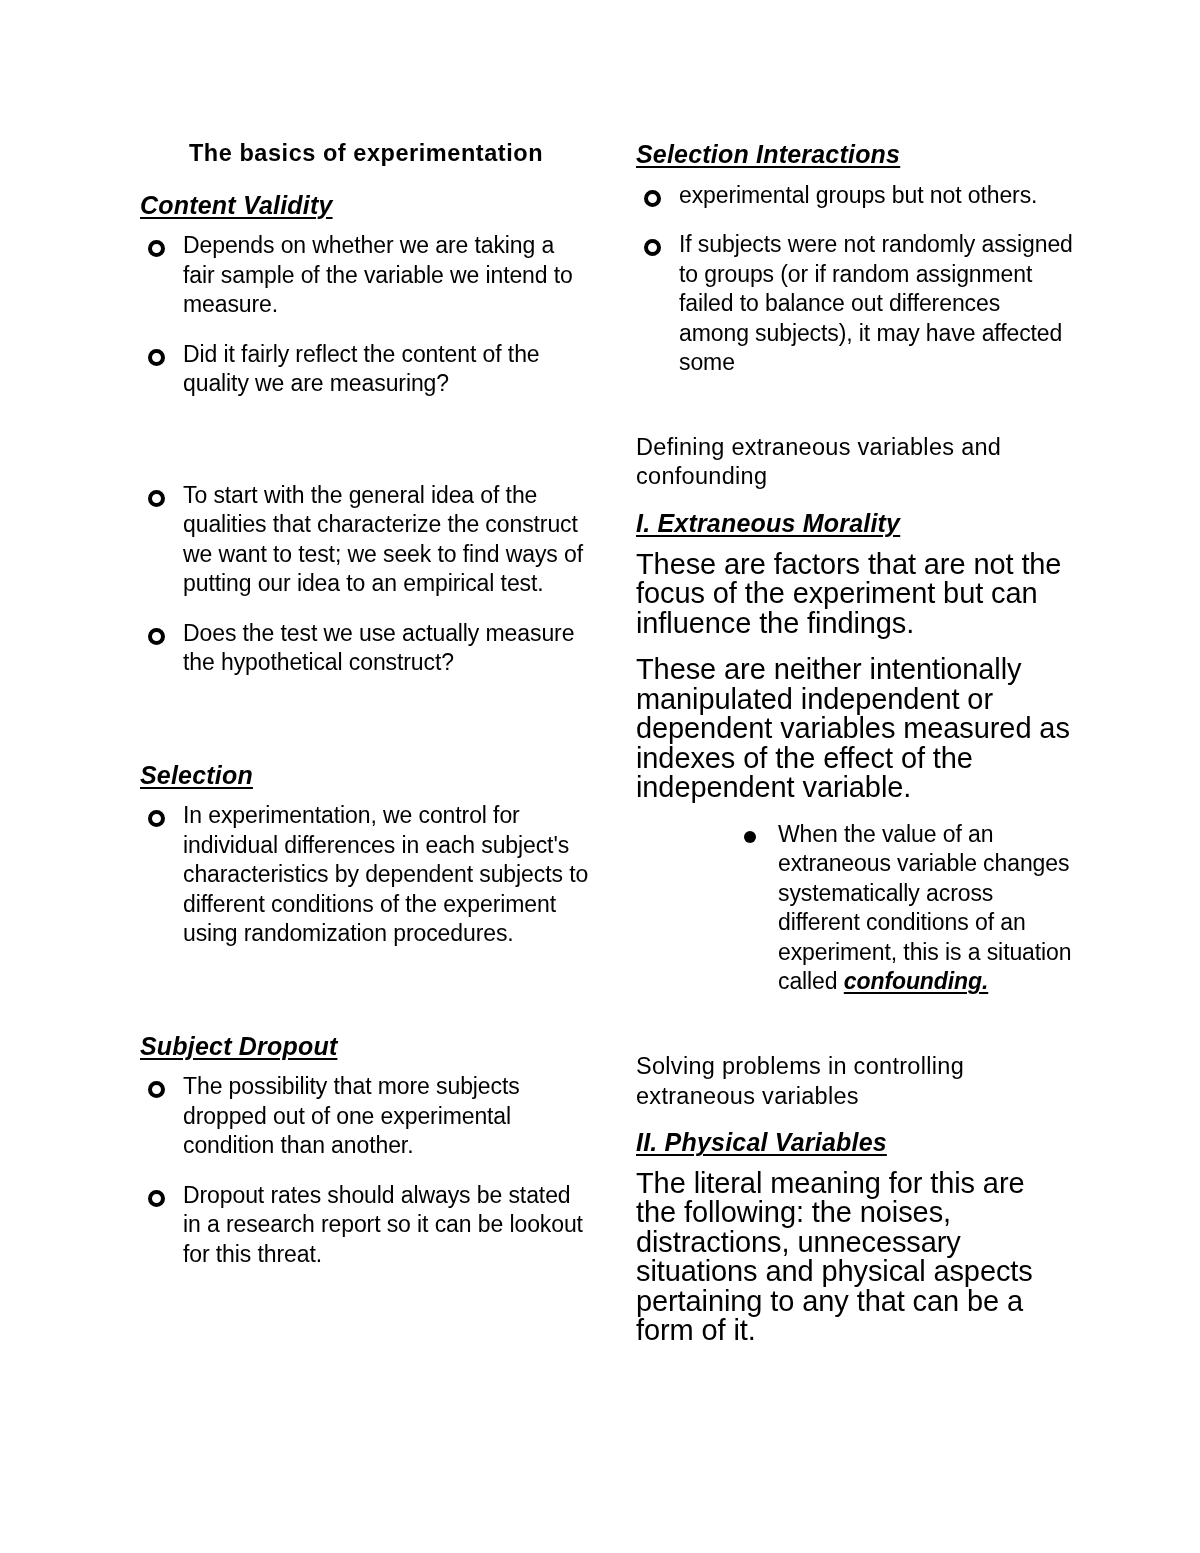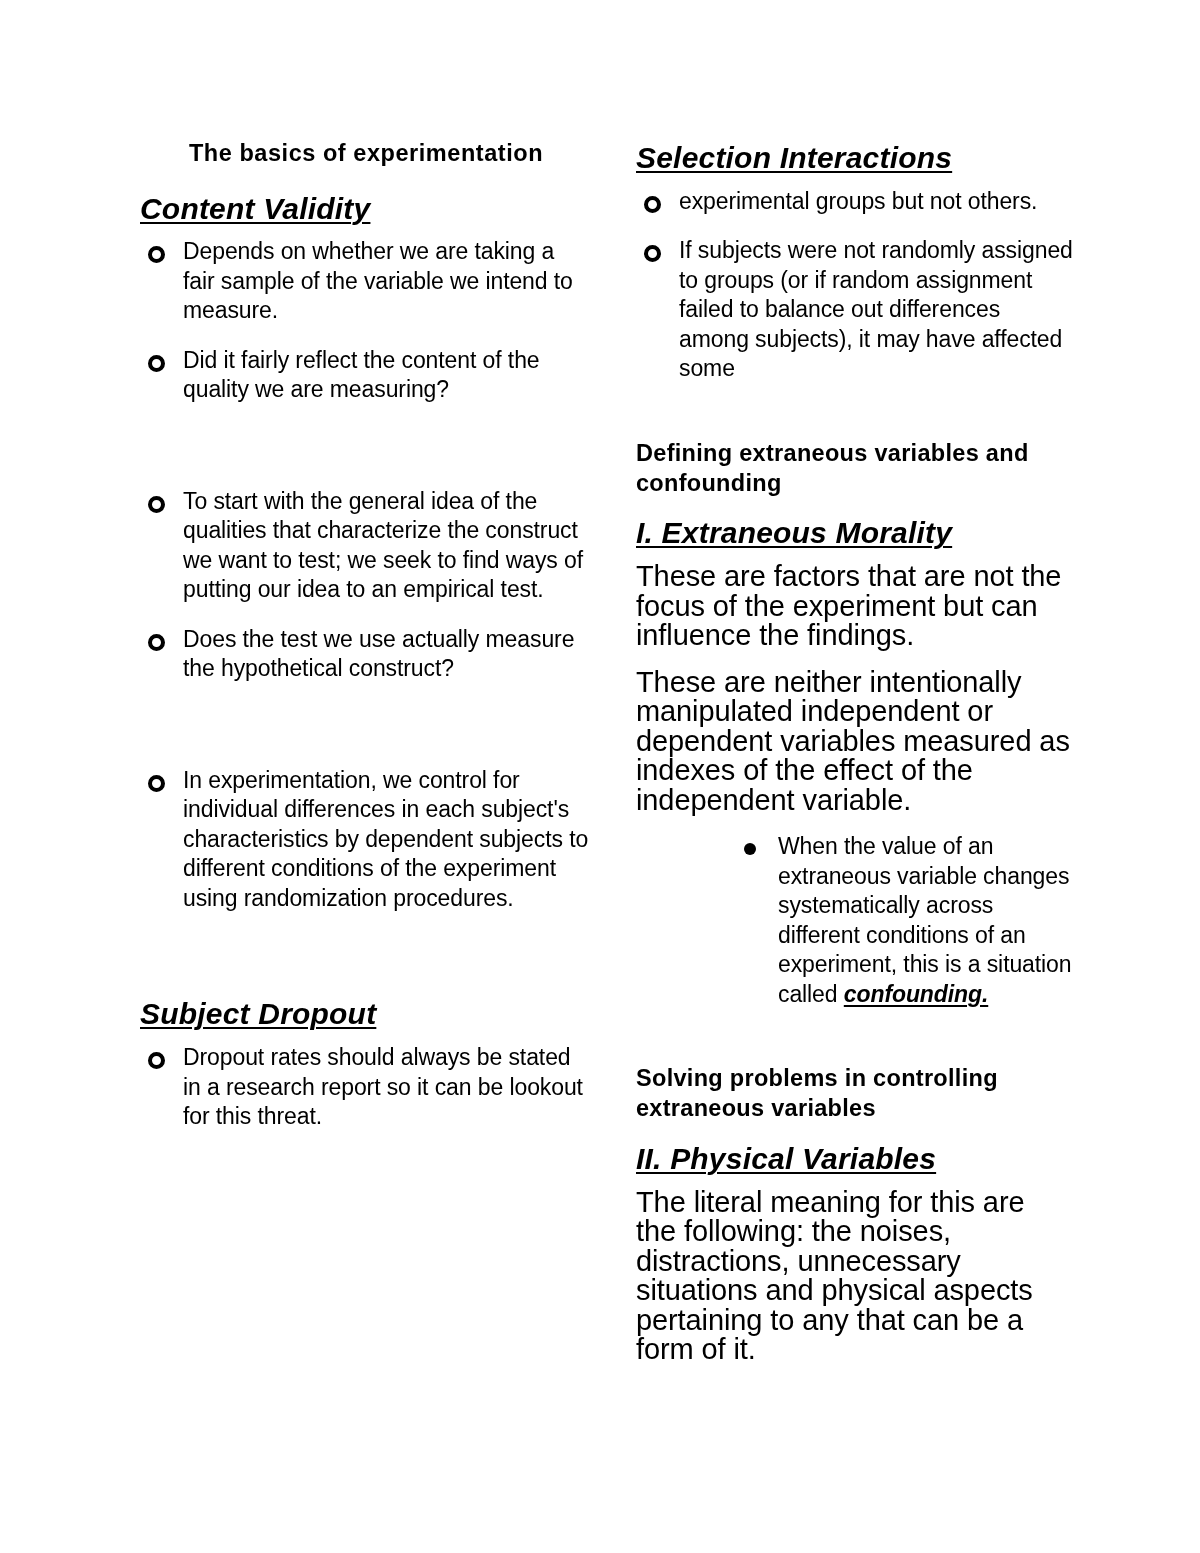--- a/index.html
+++ b/index.html
@@ -46,34 +46,34 @@
     font-size: 23.5px;
     font-weight: bold;
     letter-spacing: 0.55px;
     text-align: center;
     margin: 0 0 22px 0;
     line-height: 1.22;
     color: #000;
   }
 
   .heading {
-    font-size: 30px;
+    font-size: 25px;
     font-weight: bold;
     font-style: italic;
     text-decoration: underline;
     text-underline-offset: 3px;
     text-decoration-thickness: 2px;
     letter-spacing: 0.2px;
     margin: 0 0 10px 0;
     line-height: 1.26;
   }
 
   .heading-plain {
     font-size: 23.5px;
-    font-weight: bold;
+    font-weight: normal;
     letter-spacing: 0.3px;
     margin: 0 0 16px 0;
     line-height: 1.27;
   }
 
   .para {
     font-size: 29px;
     line-height: 29.5px;
     margin: 0 4px 17px 0;
     font-weight: 400;
@@ -162,30 +162,32 @@
       <section>
         <ul class="bullets">
           <li class="bul-hollow">To start with the general idea of the qualities that characterize the construct we want to test; we seek to find ways of putting our idea to an empirical test.</li>
           <li class="bul-hollow">Does the test we use actually measure the hypothetical construct?</li>
         </ul>
       </section>
 
       <div class="spacer-lg"></div>
 
       <section>
+        <h2 class="heading">Selection</h2>
         <ul class="bullets">
           <li class="bul-hollow">In experimentation, we control for individual differences in each subject's characteristics by dependent subjects to different conditions of the experiment using randomization procedures.</li>
         </ul>
       </section>
 
       <div class="spacer-lg"></div>
 
       <section>
         <h2 class="heading">Subject Dropout</h2>
         <ul class="bullets">
+          <li class="bul-hollow">The possibility that more subjects dropped out of one experimental condition than another.</li>
           <li class="bul-hollow">Dropout rates should always be stated in a research report so it can be lookout for this threat.</li>
         </ul>
       </section>
 
     </div>
 
     <div class="col-right">
 
       <section>
         <h2 class="heading">Selection Interactions </h2>

